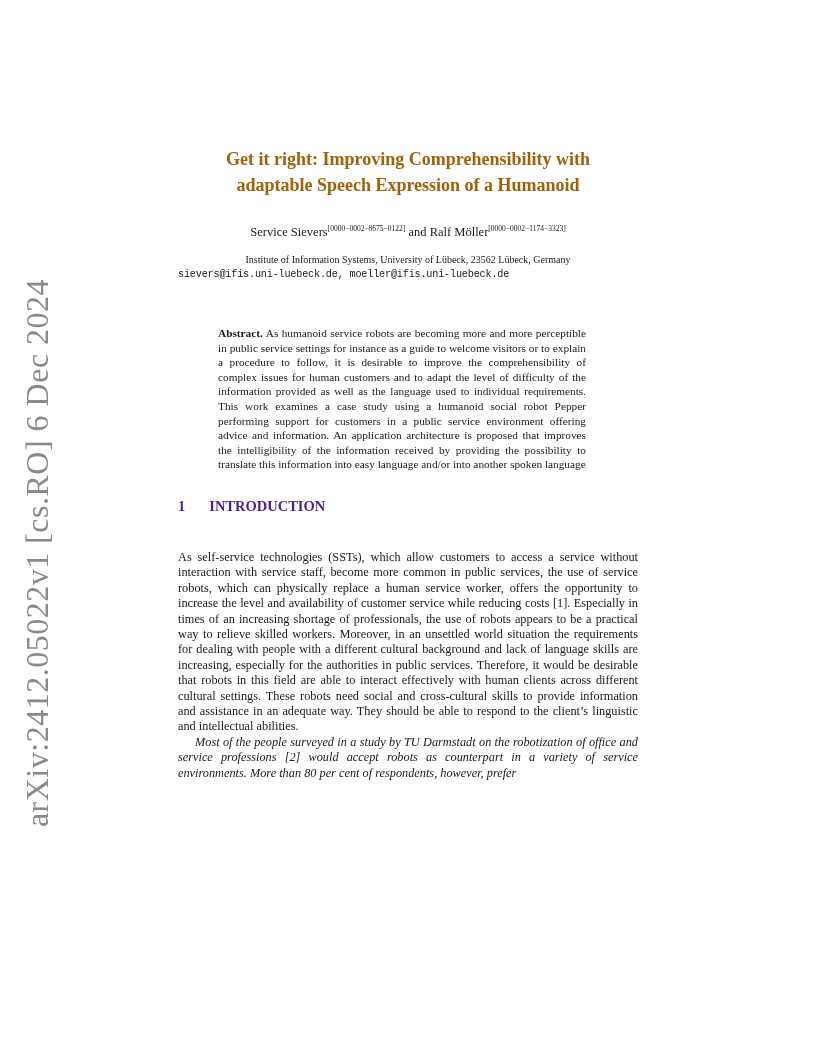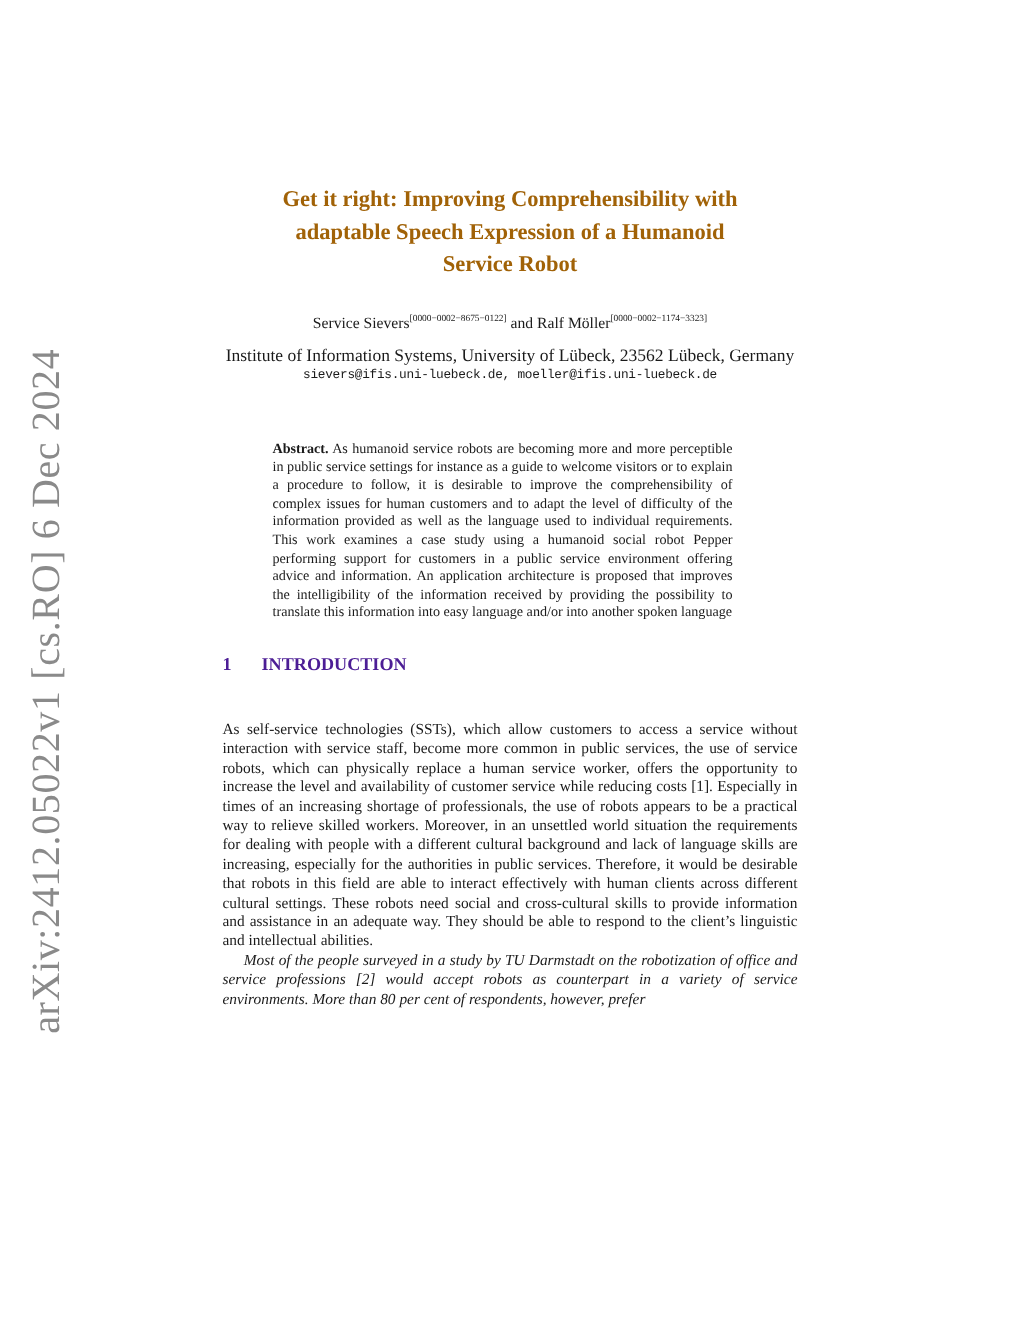--- a/index.html
+++ b/index.html
@@ -47,25 +47,24 @@
     line-height: 16px;
   }
   .authors sup {
     font-size: 7.5px;
     vertical-align: super;
     line-height: 0;
   }
   .affiliation {
     margin-top: 13px;
     text-align: center;
-    font-size: 14px;
+    font-size: 10px;
     line-height: 14px;
   }
   .emails {
-    text-align: center;
     font-family: "Liberation Mono", monospace;
     font-size: 10.2px;
     line-height: 15px;
     letter-spacing: -0.2px;
   }
   .abstract {
     margin: 44px 52px 0 40px;
     font-size: 11.3px;
     line-height: 14.6px;
     text-align: justify;
@@ -105,21 +104,20 @@
 
 <div class="page">
 
   <div class="arxiv-stamp">arXiv:2412.05022v1  [cs.RO]  6 Dec 2024</div>
 
   <div class="content">
 
     <div class="title">
       <div>Get it right: Improving Comprehensibility with</div>
       <div>adaptable Speech Expression of a Humanoid</div>
-      <div>Service Robot</div>
     </div>
 
     <div class="authors"><span>Service Sievers</span><sup>[0000−0002−8675−0122]</sup><span> and </span><span>Ralf Möller</span><sup>[0000−0002−1174−3323]</sup></div>
 
     <div class="affiliation">Institute of Information Systems, University of Lübeck, 23562 Lübeck, Germany</div>
 
     <div class="emails">sievers@ifis.uni-luebeck.de, moeller@ifis.uni-luebeck.de</div>
 
     <p class="abstract"><span class="bold">Abstract.</span> <span>As humanoid service robots are becoming more and more perceptible in public service settings for instance as a guide to welcome visitors or to explain a procedure to follow, it is desirable to improve the comprehensibility of complex issues for human customers and to adapt the level of difficulty of the information provided as well as the language used to individual requirements. This work examines a case study using a humanoid social robot Pepper performing support for customers in a public service environment offering advice and information. An application architecture is proposed that improves the intelligibility of the information received by providing the possibility to translate this information into easy language and/or into another spoken language</span></p>
 

